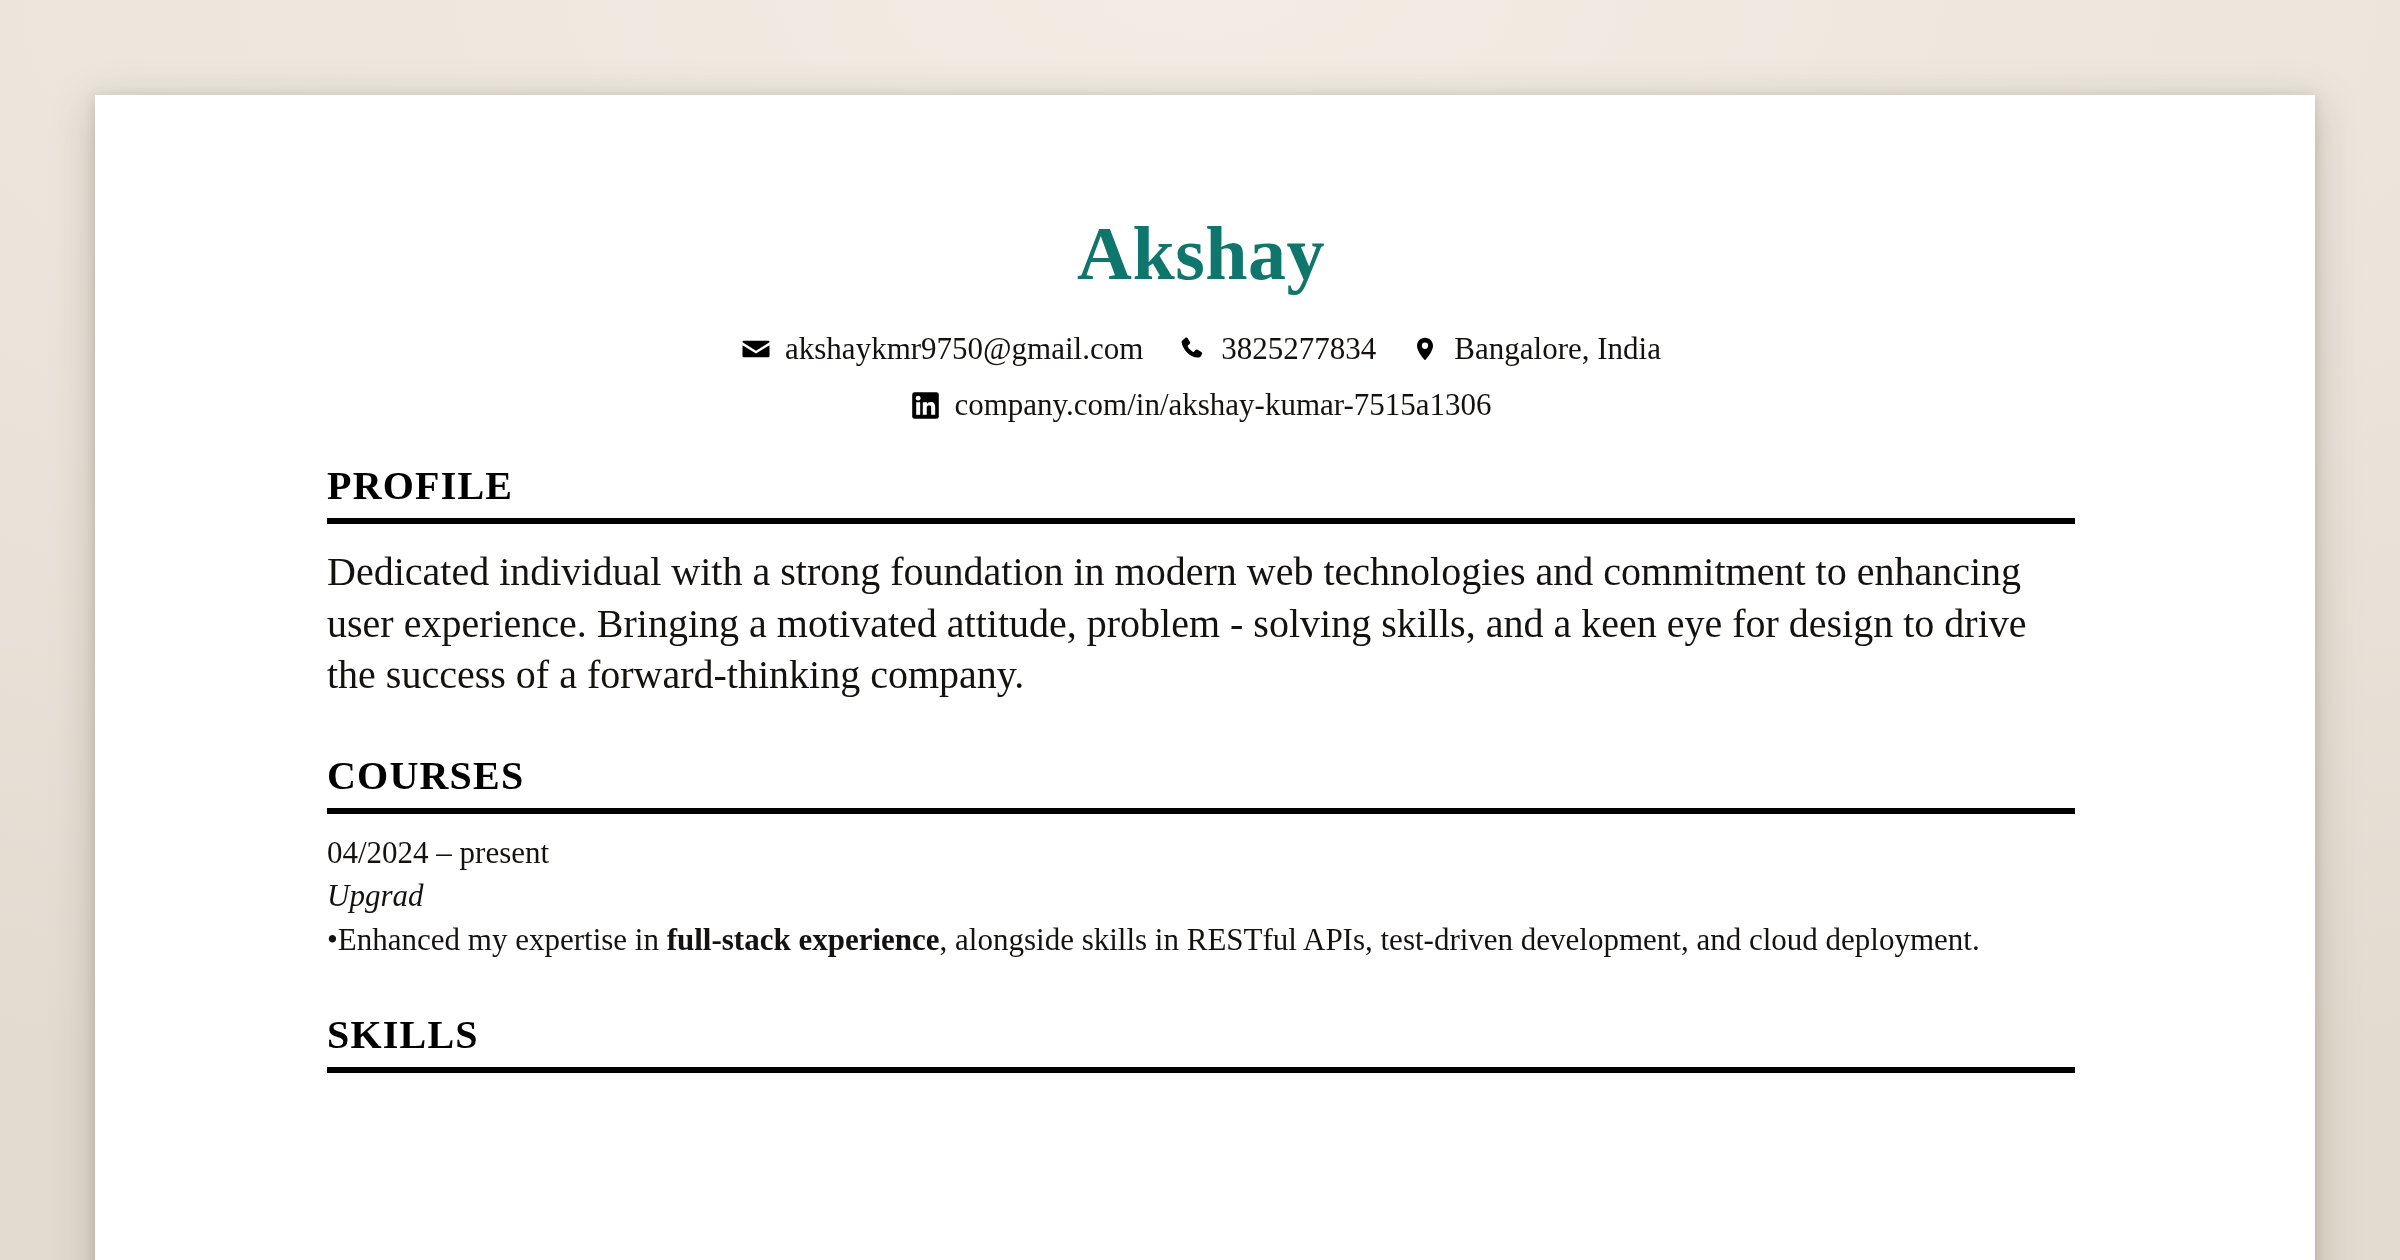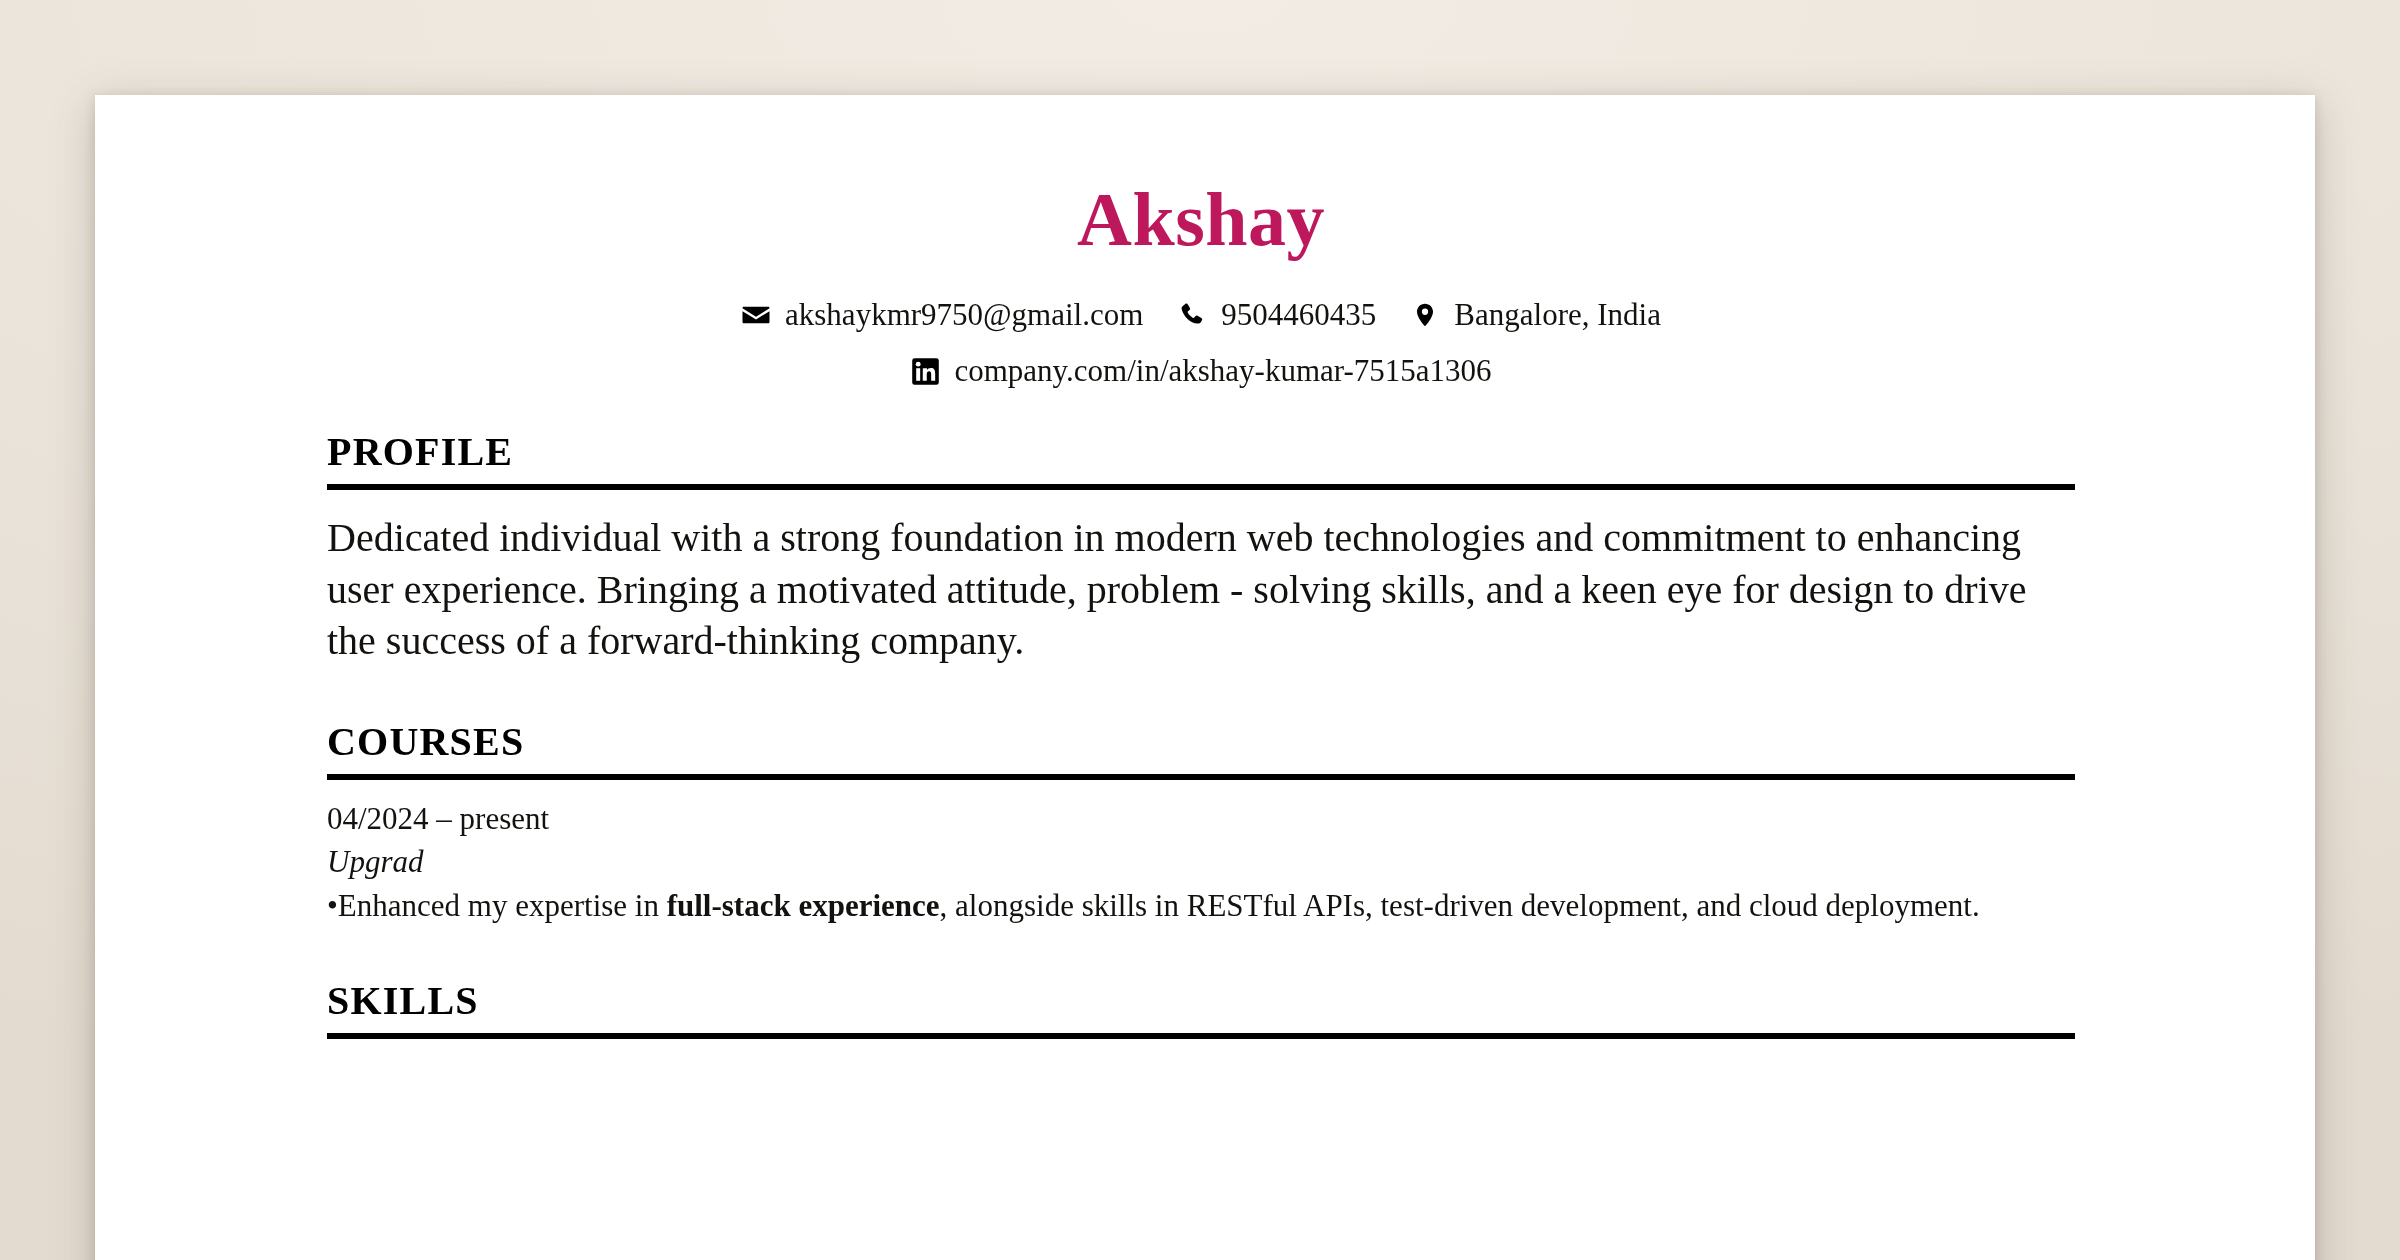--- a/index.html
+++ b/index.html
@@ -42,22 +42,22 @@
     width: 1748px; 
   }
 
   
   .name {
     text-align: center;
     font-weight: 700;
     font-size: 76px;
     line-height: 1;
     letter-spacing: 0.5px;
-    color: #be185d;
-    margin-top: 86px;
+    color: #0f766e;
+    margin-top: 120px;
   }
 
   .contact-row {
     display: flex;
     justify-content: center;
     align-items: center;
     gap: 34px;
     margin-top: 40px;
     font-size: 31px;
     color: #14120f;
@@ -164,21 +164,21 @@
         </span>
         <span class="contact-text">akshaykmr9750@gmail.com</span>
       </div>
 
       <div class="contact-item">
         <span class="ico">
           <svg width="28" height="28" viewBox="0 0 24 24" aria-hidden="true">
             <path fill="#000" d="M6.6 2.2c.6-.3 1.35-.05 1.7.55l1.9 3.3c.33.57.2 1.3-.3 1.72l-1.3 1.1c-.3.26-.4.68-.23 1.04.95 1.98 2.55 3.6 4.53 4.56.36.17.78.07 1.04-.24l1.1-1.3c.42-.5 1.15-.63 1.72-.3l3.3 1.9c.6.35.85 1.1.55 1.7l-.9 1.85c-.38.78-1.2 1.25-2.05 1.13C11.2 19.9 4.1 12.8 3.1 6.4c-.13-.85.34-1.67 1.12-2.05L6.6 2.2z"></path>
           </svg>
         </span>
-        <span class="contact-text">9504460435</span>
+        <span class="contact-text">3825277834</span>
       </div>
 
       <div class="contact-item">
         <span class="ico">
           <svg width="26" height="28" viewBox="0 0 24 24" aria-hidden="true">
             <path fill="#000" d="M12 1.6c-4.1 0-7.4 3.3-7.4 7.4 0 5.4 6.6 12.6 6.9 12.9.27.3.73.3 1 0 .3-.3 6.9-7.5 6.9-12.9 0-4.1-3.3-7.4-7.4-7.4zm0 10.3a2.9 2.9 0 1 1 0-5.8 2.9 2.9 0 0 1 0 5.8z"></path>
           </svg>
         </span>
         <span class="contact-text">Bangalore, India</span>
       </div>

